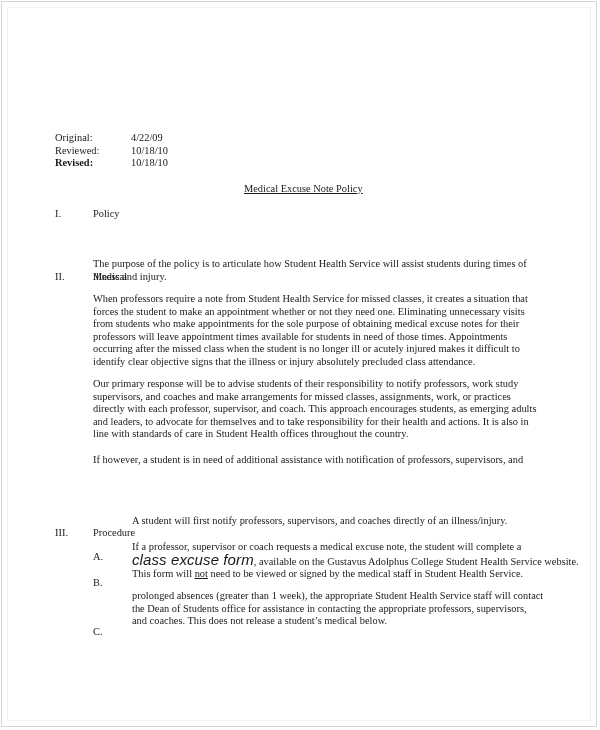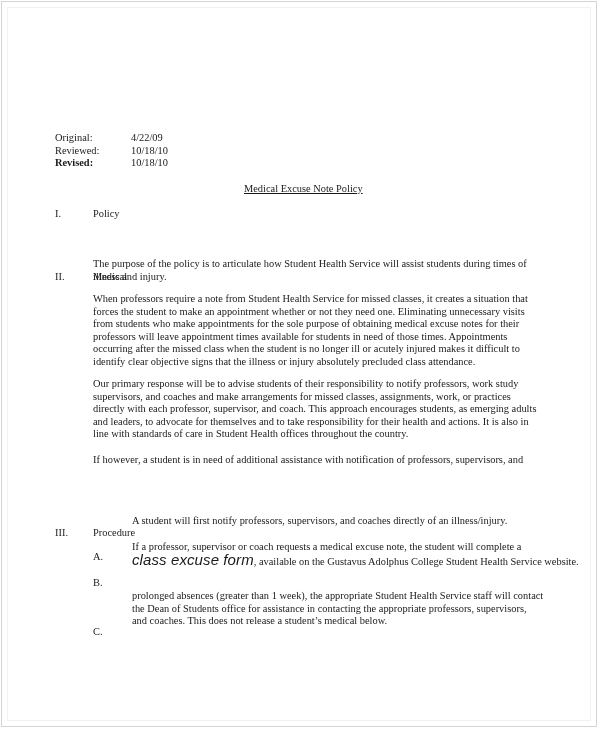--- a/index.html
+++ b/index.html
@@ -81,20 +81,21 @@
 
   <span class="abs" style="left:93px; top:515px;">A.</span>
   <div class="para" style="left:132px; top:515px;">
     <span class="line">A student will first notify professors, supervisors, and coaches directly of an illness/injury.</span>
   </div>
 
   <span class="abs" style="left:93px; top:541px;">B.</span>
   <div class="para" style="left:132px; top:541px;">
     <span class="line">If a professor, supervisor or coach requests a medical excuse note, the student will complete a</span>
     <span class="line"><em>class excuse form</em><span>, available on the Gustavus Adolphus College Student Health Service website.</span></span>
+    <span class="line"><span>This form will </span><u>not</u><span> need to be viewed or signed by the medical staff in Student Health Service.</span></span>
   </div>
 
   <span class="abs" style="left:93px; top:590px;">C.</span>
   <div class="para" style="left:132px; top:590px;">
     <span class="line">prolonged absences (greater than 1 week), the appropriate Student Health Service staff will contact</span>
     <span class="line">the Dean of Students office for assistance in contacting the appropriate professors, supervisors,</span>
     <span class="line">and coaches.  This does not release a student’s medical below.</span>
   </div>
 
 </div>

